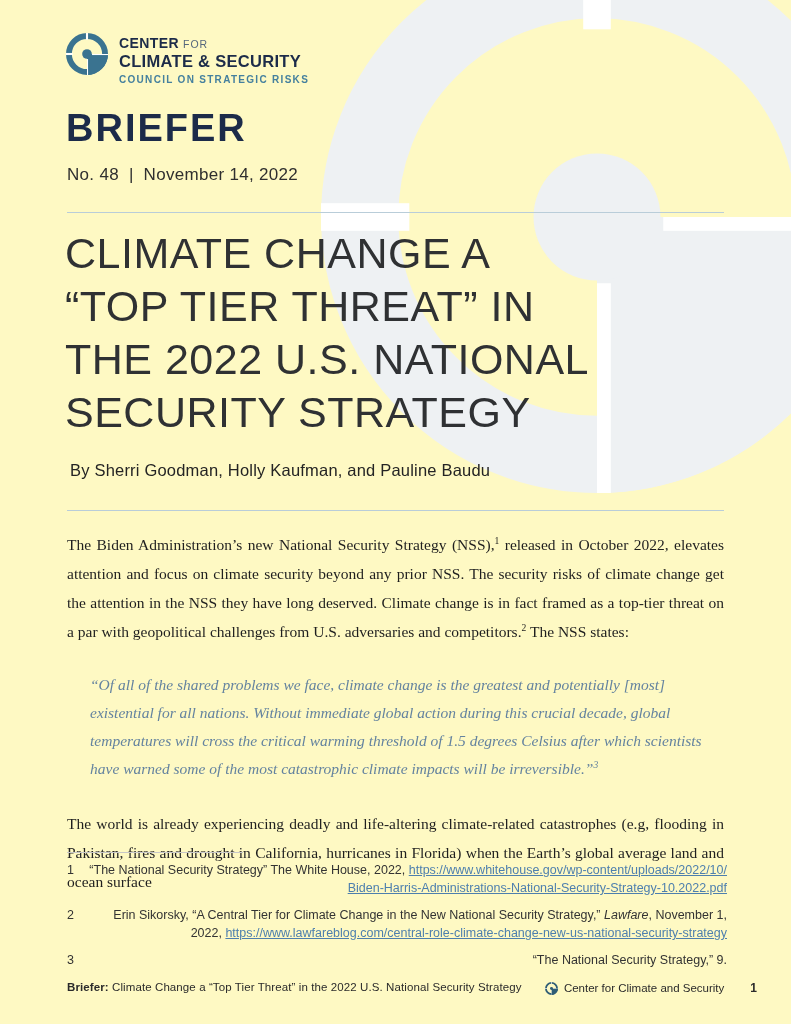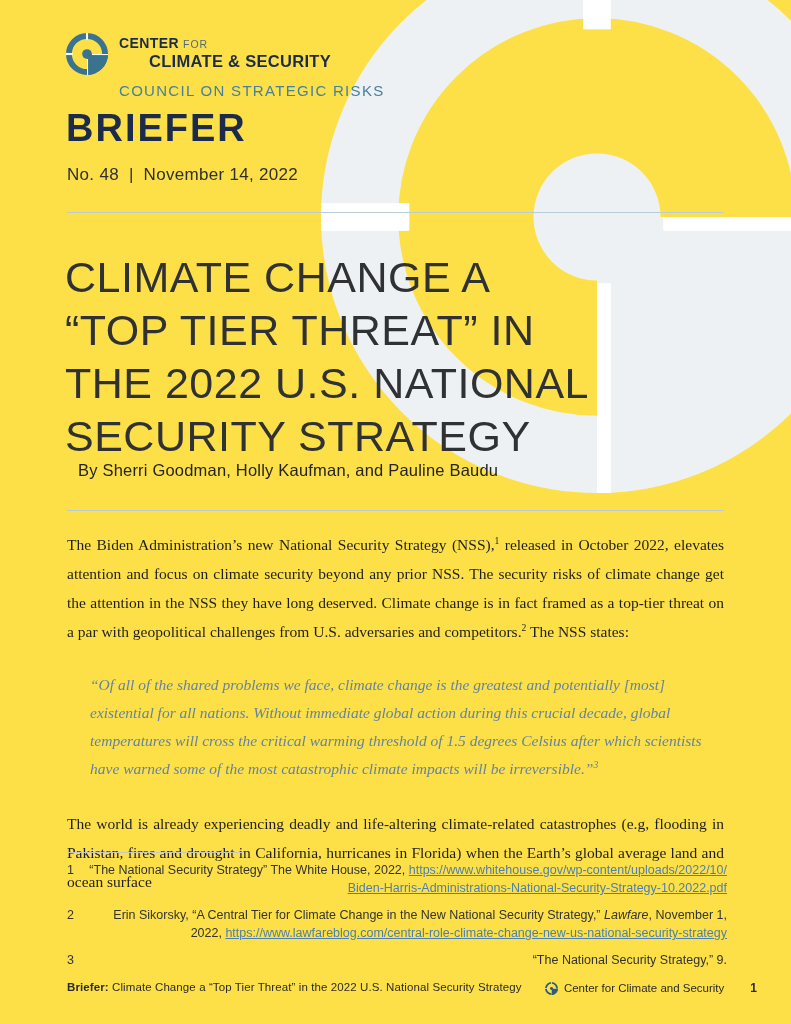--- a/index.html
+++ b/index.html
@@ -4,21 +4,21 @@
 <style>
   * { margin: 0; padding: 0; box-sizing: border-box; }
   html, body { background: #ffffff; }
   body { font-family: "Liberation Sans", sans-serif; }
 
   .page {
     position: relative;
     width: 791px;
     height: 1024px;
     margin: 0 auto;
-    background: #fde047;
+    background: #fef9c3;
     overflow: hidden;
   }
 
   
   .watermark {
     position: absolute;
     left: 321px;
     top: -59px;
     width: 552px;
     height: 552px;
@@ -26,22 +26,22 @@
     z-index: 0;
   }
   .content { position: absolute; inset: 0; z-index: 1; }
 
   
   .logo-block { position: absolute; left: 66px; top: 33px; display: flex; align-items: flex-start; }
   .logo-mark { width: 42px; height: 42px; color: #3a7390; flex: none; }
   .logo-text { margin-left: 11px; padding-top: 2px; }
   .logo-line1 { font-size: 14px; font-weight: 800; color: #1c2b49; letter-spacing: 0.4px; }
   .logo-line1 .for { font-size: 10.5px; font-weight: 500; color: #55677c; letter-spacing: 1px; margin-left: 4px; }
-  .logo-line2 { font-size: 16.5px; font-weight: 800; color: #1c2b49; letter-spacing: 0.3px; margin-top: 1px; margin-left: 30px; }
-  .logo-line3 { font-size: 15px; font-weight: 400; color: #45809e; letter-spacing: 1.3px; margin-top: 11px; }
+  .logo-line2 { font-size: 16.5px; font-weight: 800; color: #1c2b49; letter-spacing: 0.3px; margin-top: 1px; }
+  .logo-line3 { font-size: 10px; font-weight: 700; color: #45809e; letter-spacing: 1.3px; margin-top: 3px; }
 
   .briefer {
     position: absolute; left: 66px; top: 107px;
     font-size: 38px; font-weight: 800; color: #1c2b49; letter-spacing: 2px;
   }
   .issue-line {
     position: absolute; left: 67px; top: 165px;
     font-size: 17px; color: #2f2f2f; letter-spacing: 0.3px;
   }
   .issue-line .sep { margin: 0 10px; color: #2f2f2f; }
@@ -49,24 +49,23 @@
   .rule { position: absolute; left: 67px; width: 657px; height: 1px; background: #b9cdd9; }
   .rule-1 { top: 212px; }
   .rule-2 { top: 510px; }
 
   
   .doc-title {
     position: absolute; left: 65px; top: 227px; width: 600px;
     font-size: 43px; line-height: 53px; font-weight: 300;
     color: #2f3133; letter-spacing: 0.5px;
     white-space: pre-line;
-    margin-top: 24px;
   }
   .byline {
-    position: absolute; left: 78px; top: 461px;
+    position: absolute; left: 70px; top: 461px;
     font-size: 16.5px; font-weight: 500; color: #242424; letter-spacing: 0.2px;
   }
 
   
   .body-flow { position: absolute; left: 67px; top: 530px; width: 657px; }
   .body-para {
     font-family: "Liberation Serif", serif;
     font-size: 15.5px; line-height: 29px; color: #1f1f1f;
     text-align: justify;
   }

